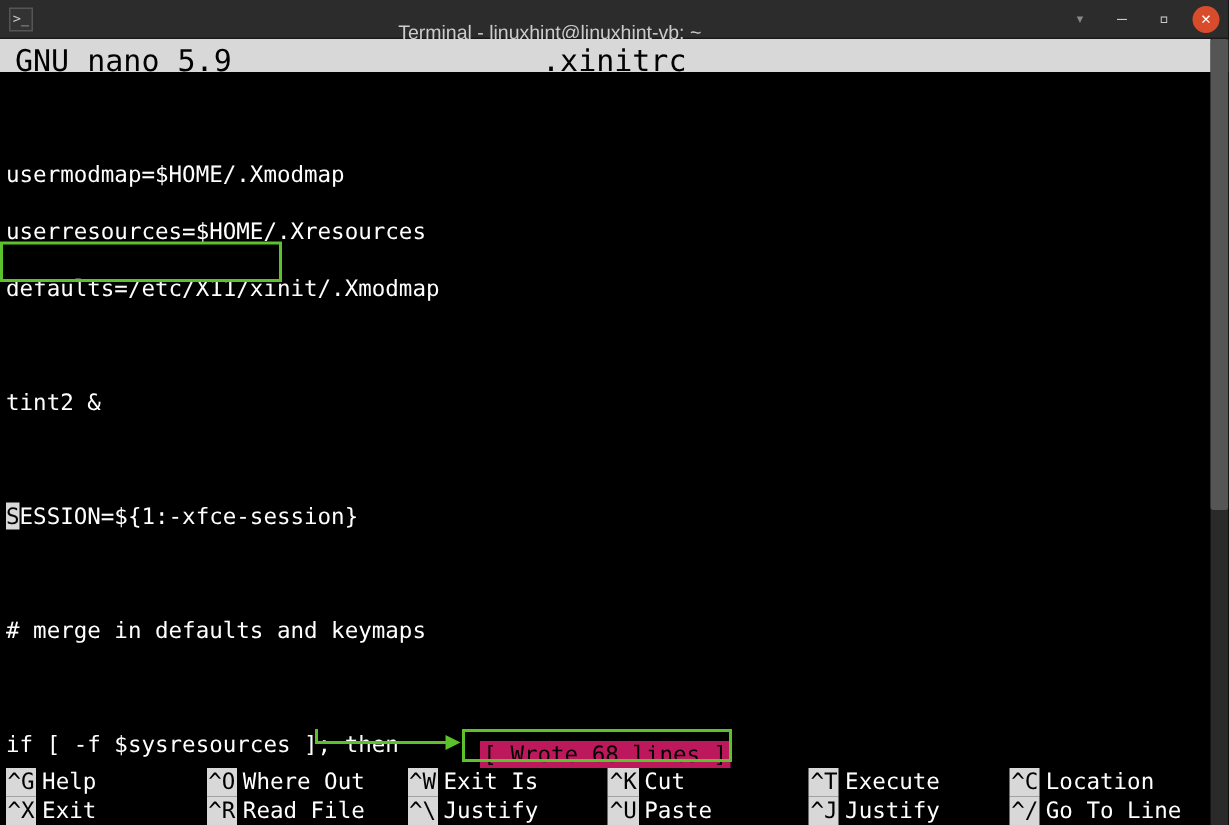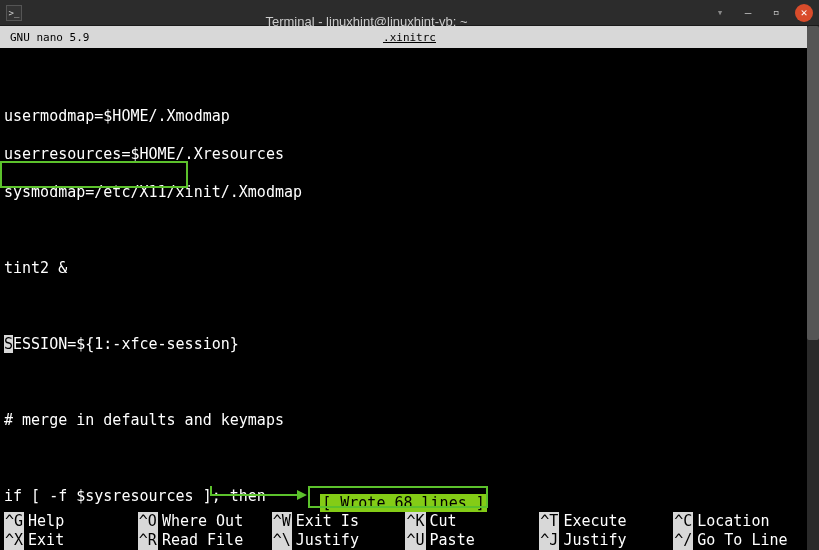--- a/index.html
+++ b/index.html
@@ -68,24 +68,24 @@
       background: #000;
       height: calc(100% - 26px);
       padding: 0;
       position: relative;
       overflow: hidden;
     }
     .nano-header {
       background: #d8d8d8;
       color: #000;
       padding: 2px 10px;
-      font-size: 11px;
+      font-size: 20px;
       display: flex;
       height: 22px;
-      align-items: center;
+      align-items: flex-start;
     }
     .nano-header-left {
       flex: 0 0 auto;
     }
     .nano-header-center {
       position: absolute;
       left: 50%;
       transform: translateX(-50%);
       text-decoration: underline;
     }
@@ -149,21 +149,21 @@
     .status-line {
       position: absolute;
       bottom: 38px;
       left: 0;
       right: 12px;
       text-align: center;
       color: #fff;
       font-size: 15px;
     }
     .status-line span {
-      background: #84cc16;
+      background: #be185d;
       color: #000;
       padding: 0 2px;
     }
     .shortcuts {
       position: absolute;
       bottom: 0;
       left: 4px;
       right: 12px;
       color: #fff;
       font-size: 15px;
@@ -219,21 +219,21 @@
 <div class="terminal">
   <div class="nano-header">
     <span class="nano-header-left">GNU nano 5.9</span>
     <span class="nano-header-center">.xinitrc</span>
   </div>
 
   <div class="editor-content">
 <div class="line"></div>
 <div class="line">usermodmap=$HOME/.Xmodmap</div>
 <div class="line">userresources=$HOME/.Xresources</div>
-<div class="line">sysmodmap=/etc/X11/xinit/.Xmodmap</div>
+<div class="line">defaults=/etc/X11/xinit/.Xmodmap</div>
 <div class="line"></div>
 <div class="line">tint2 &amp;</div>
 <div class="line"></div>
 <div class="line"><span class="cursor-char">S</span><span>ESSION=${1:-xfce-session}</span></div>
 <div class="line"></div>
 <div class="line"># merge in defaults and keymaps</div>
 <div class="line"></div>
 <div class="line">if [ -f $sysresources ]; then</div>
 
 

